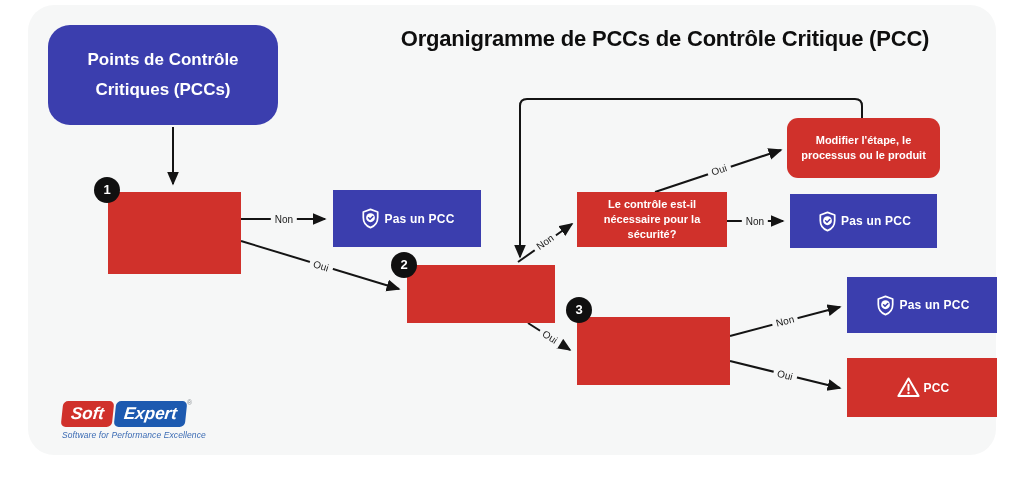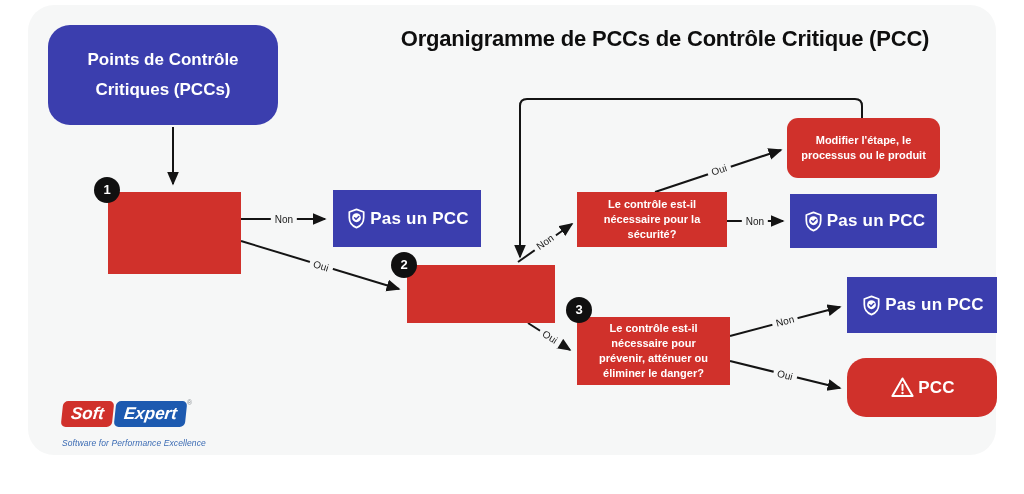--- a/index.html
+++ b/index.html
@@ -10,36 +10,36 @@
         background:#f6f7f7;border-radius:26px;}
   .title{position:absolute;left:320px;top:26px;width:690px;text-align:center;
          font-size:22px;font-weight:bold;color:#0e0e0e;letter-spacing:-0.2px;}
   svg.arrows{position:absolute;left:0;top:0;width:1024px;height:494px;pointer-events:none;}
   .node{position:absolute;display:flex;align-items:center;justify-content:center;
         text-align:center;color:#ffffff;font-weight:bold;box-sizing:border-box;}
   .node.red{background:#d0312b;}
   .node.blue{background:#3b3eae;}
   .start{border-radius:22px;font-size:17px;line-height:1.75;padding:8px 14px;}
   .q{font-size:11px;line-height:1.35;padding:6px 10px;}
-  .result{font-size:17px;gap:2px;letter-spacing:.2px;}
+  .result{font-size:12px;gap:2px;letter-spacing:.2px;}
   .stepnum{position:absolute;width:26px;height:26px;border-radius:50%;background:#101010;
            color:#fff;font-size:13px;font-weight:bold;display:flex;align-items:center;
            justify-content:center;z-index:4;}
   .edge-label{position:absolute;font-size:10px;color:#1c1c1c;background:#f6f7f7;
               padding:0 4px;z-index:3;white-space:nowrap;}
   .icon{display:flex;align-items:center;}
   
   .logo{position:absolute;left:62px;top:401px;}
   .logo-row{display:flex;align-items:flex-start;}
   .logo-box{height:26px;display:flex;align-items:center;padding:0 9px;border-radius:5px;
             transform:skewX(-6deg);font-style:italic;font-weight:bold;font-size:17px;color:#fff;}
   .logo-soft{background:#d0312b;z-index:2;}
   .logo-expert{background:#1d5ab0;margin-left:2px;}
   .logo-reg{font-size:7px;color:#8a8f94;margin-left:1px;margin-top:-2px;}
-  .logo-tagline{font-size:8.5px;font-style:italic;color:#3c6cb4;margin-top:11px;letter-spacing:.1px;}
+  .logo-tagline{font-size:8.5px;font-style:italic;color:#3c6cb4;margin-top:3px;letter-spacing:.1px;}
 </style>
 </head>
 <body>
 
 <div class="canvas">
   <div class="card"></div>
 
   <div class="title">Organigramme de PCCs de Contrôle Critique (PCC)</div>
 
   <svg class="arrows" viewBox="0 0 1024 494">
@@ -107,36 +107,35 @@
       <svg width="23" height="23" viewBox="0 0 24 24">
         <path d="M12 2.5 L19.5 5.2 V11 C19.5 16 16.5 19.9 12 21.5 C7.5 19.9 4.5 16 4.5 11 V5.2 Z" fill="none" stroke="#fff" stroke-width="1.8" stroke-linejoin="round"></path>
         <circle cx="12" cy="11.2" r="4.6" fill="#fff"></circle>
         <path d="M10 11.3 l1.5 1.5 l2.9 -2.9" fill="none" stroke="#3b3eae" stroke-width="1.6" stroke-linecap="round" stroke-linejoin="round"></path>
       </svg>
     </span>
     <span>Pas un PCC</span>
   </div>
 
   <div class="node red q" style="left:577px;top:317px;width:153px;height:68px;">
-    <span>Le contrôle est-il nécessaire pour prévenir, atténuer ou éliminer le danger?</span>
     <span class="stepnum" style="left:-11px;top:-20px;">3</span>
   </div>
 
   <div class="node blue result" style="left:847px;top:277px;width:150px;height:56px;">
     <span class="icon">
       <svg width="23" height="23" viewBox="0 0 24 24">
         <path d="M12 2.5 L19.5 5.2 V11 C19.5 16 16.5 19.9 12 21.5 C7.5 19.9 4.5 16 4.5 11 V5.2 Z" fill="none" stroke="#fff" stroke-width="1.8" stroke-linejoin="round"></path>
         <circle cx="12" cy="11.2" r="4.6" fill="#fff"></circle>
         <path d="M10 11.3 l1.5 1.5 l2.9 -2.9" fill="none" stroke="#3b3eae" stroke-width="1.6" stroke-linecap="round" stroke-linejoin="round"></path>
       </svg>
     </span>
     <span>Pas un PCC</span>
   </div>
 
-  <div class="node red result" style="left:847px;top:358px;width:150px;height:59px;border-radius:19px;">
+  <div class="node red result" style="left:847px;top:358px;width:150px;height:59px;">
     <span class="icon">
       <svg width="27" height="27" viewBox="0 0 24 24">
         <path d="M12 4 L21 19.5 H3 Z" fill="none" stroke="#fff" stroke-width="1.8" stroke-linejoin="round"></path>
         <line x1="12" y1="9.5" x2="12" y2="14.3" stroke="#fff" stroke-width="1.8" stroke-linecap="round"></line>
         <circle cx="12" cy="16.9" r="1.05" fill="#fff"></circle>
       </svg>
     </span>
     <span>PCC</span>
   </div>
 

